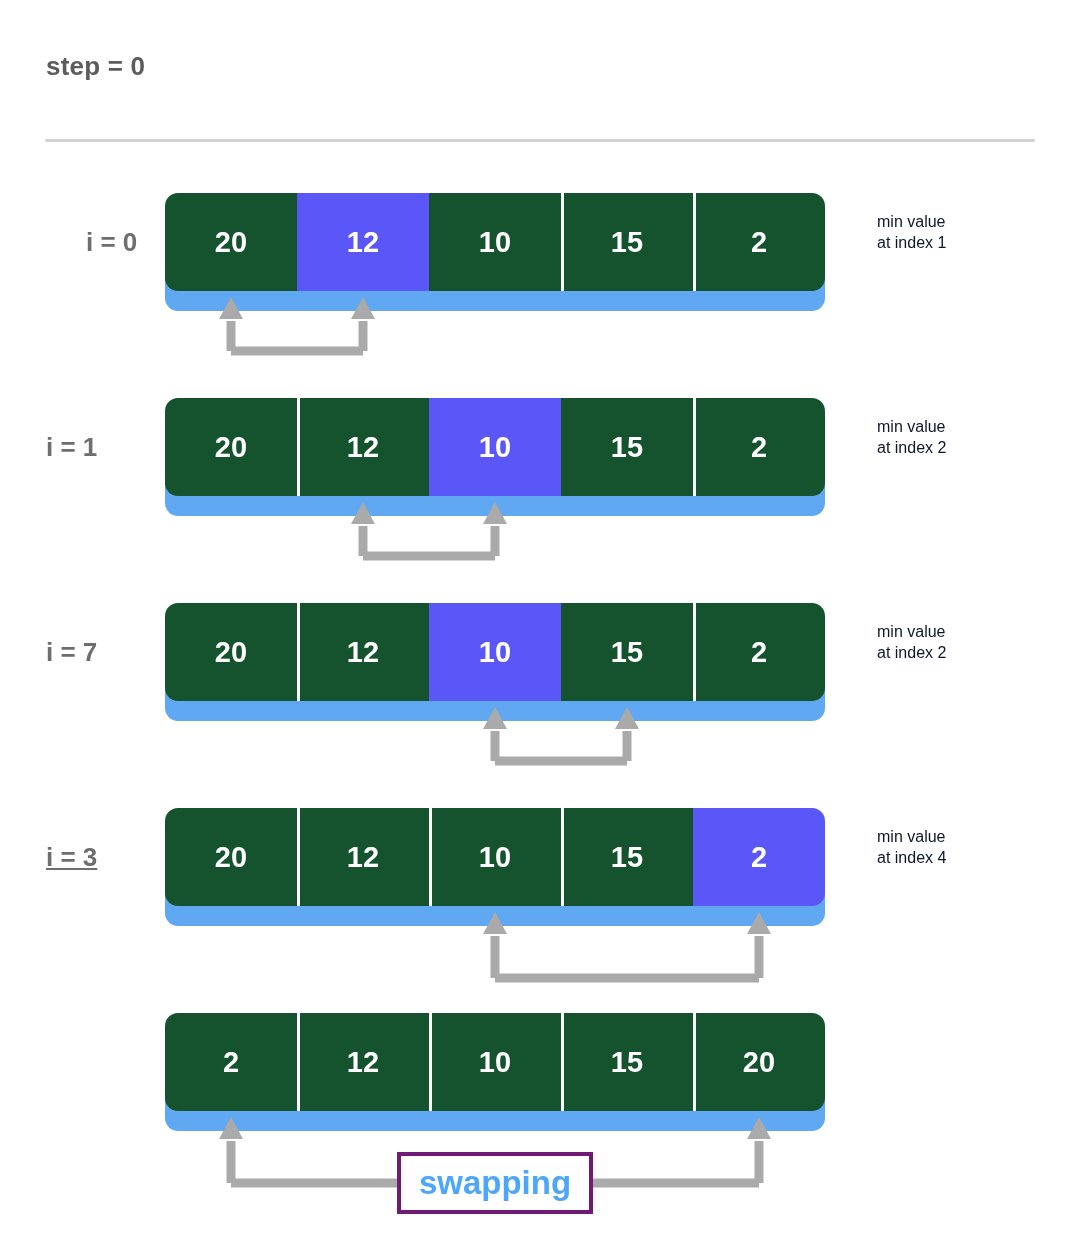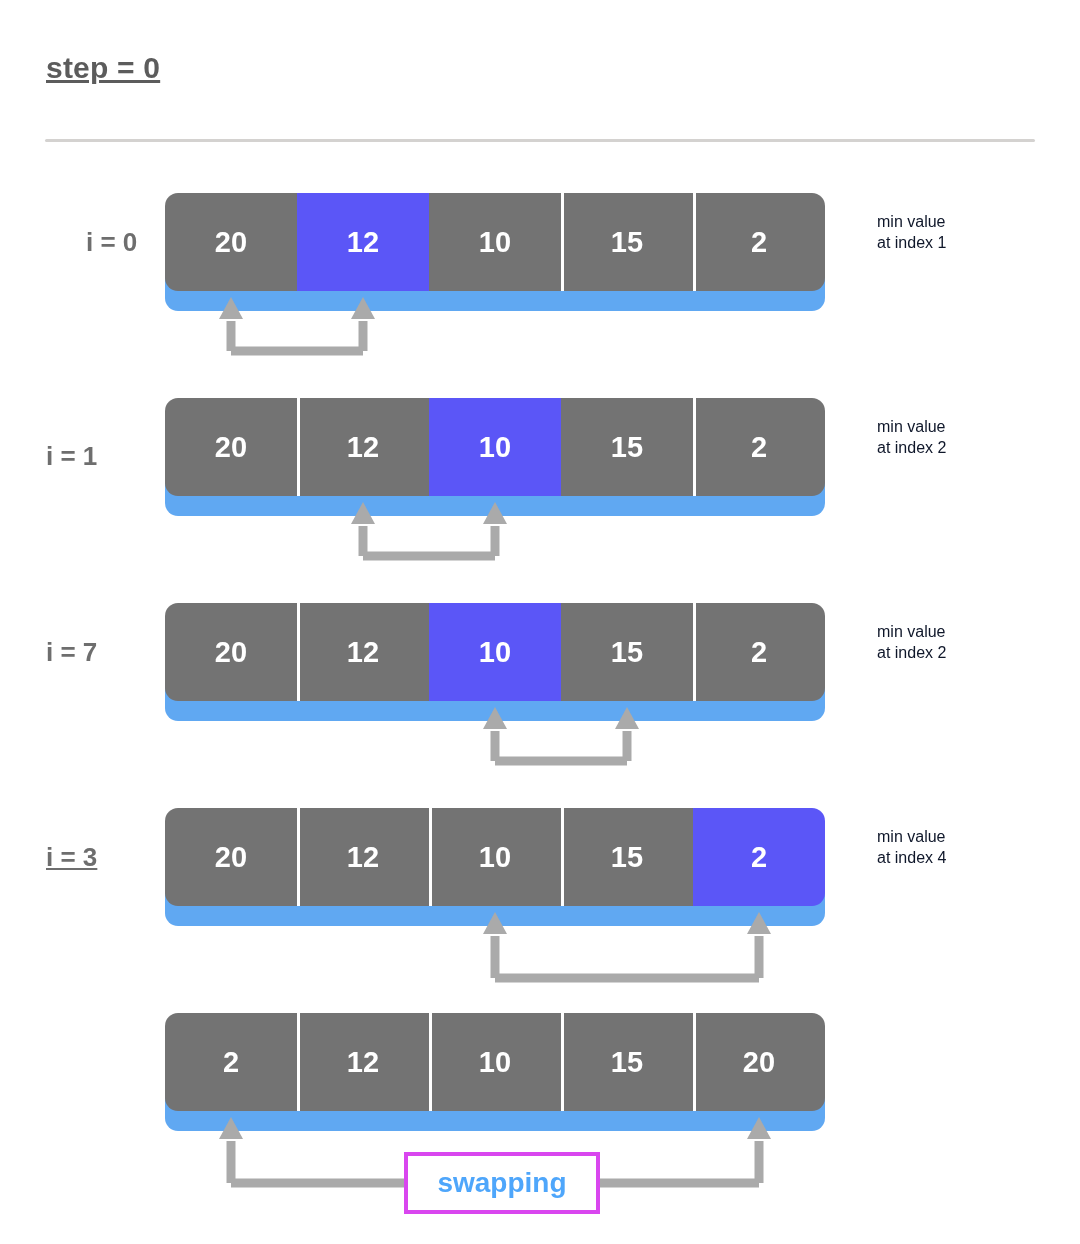--- a/index.html
+++ b/index.html
@@ -20,26 +20,25 @@
     left: 0; top: 0;
     width: 1080px;
     height: 1244px;
   }
 
   
   .step-label {
     position: absolute;
     left: 46px;
     top: 51px;
-    font-size: 30px;
+    font-size: 26px;
     font-weight: bold;
     color: #5c5c5c;
     letter-spacing: 0.2px;
     white-space: nowrap;
-    text-decoration: underline;
   }
   .divider-rule {
     position: absolute;
     left: 45px;
     top: 139px;
     width: 990px;
     height: 3px;
     background: #d4d2d0;
     border-radius: 2px;
   }
@@ -96,21 +95,21 @@
     width: 660px;
     height: 98px;
     border-radius: 13px;
     overflow: hidden;
     display: flex;
   }
   .cell {
     position: relative;
     width: 132px;
     height: 98px;
-    background: #737373;
+    background: #14532d;
     display: flex;
     align-items: center;
     justify-content: center;
     color: #ffffff;
     font-size: 29px;
     font-weight: bold;
   }
   .cell.highlight {
     background: #5b56f7;
   }
@@ -127,29 +126,28 @@
   .cell.no-left-rule::before { display: none; }
 
   
   .connector {
     position: absolute;
     pointer-events: none;
   }
   .swap-box {
     position: absolute;
     box-sizing: border-box;
-    border: 4px solid #d946ef;
+    border: 4px solid #701a75;
     background: #ffffff;
     display: flex;
     align-items: center;
     justify-content: center;
     color: #4ea6fb;
-    font-size: 28px;
-    font-weight: bold;
-    margin-left: 7px;
+    font-size: 33px;
+    font-weight: bold;
   }
 </style>
 </head>
 <body>
 
 <div id="canvas">
 
   <div class="step-label">step = 0</div>
 
   <div class="divider-rule"></div>
@@ -171,21 +169,21 @@
         </div>
         <svg class="connector" width="1080" height="68" style="left: 0px; top: 104px;">
           <line x1="231" y1="54" x2="363" y2="54" stroke="#aaaaaa" stroke-width="9"></line>
           <line x1="231" y1="54" x2="231" y2="24" stroke="#aaaaaa" stroke-width="9"></line>
           <line x1="363" y1="54" x2="363" y2="24" stroke="#aaaaaa" stroke-width="9"></line>
           <polygon points="231,0 219,22 243,22" fill="#aaaaaa"></polygon>
           <polygon points="363,0 351,22 375,22" fill="#aaaaaa"></polygon>
         </svg>
       </div>
       <div class="row" style="top: 398px;">
-        <div class="row-label" style="top: 34px; margin-top: 9px;">i = 1</div>
+        <div class="row-label" style="top: 34px;">i = 1</div>
         <div class="row-note" style="top: 18px;">min value
 at index 2</div>
         <div class="array" style="left: 165px;">
           <div class="array-shadow"></div>
           <div class="array-body">
             <div class="cell">20</div>
             <div class="cell">12</div>
             <div class="cell highlight no-left-rule">10</div>
             <div class="cell no-left-rule">15</div>
             <div class="cell">2</div>

